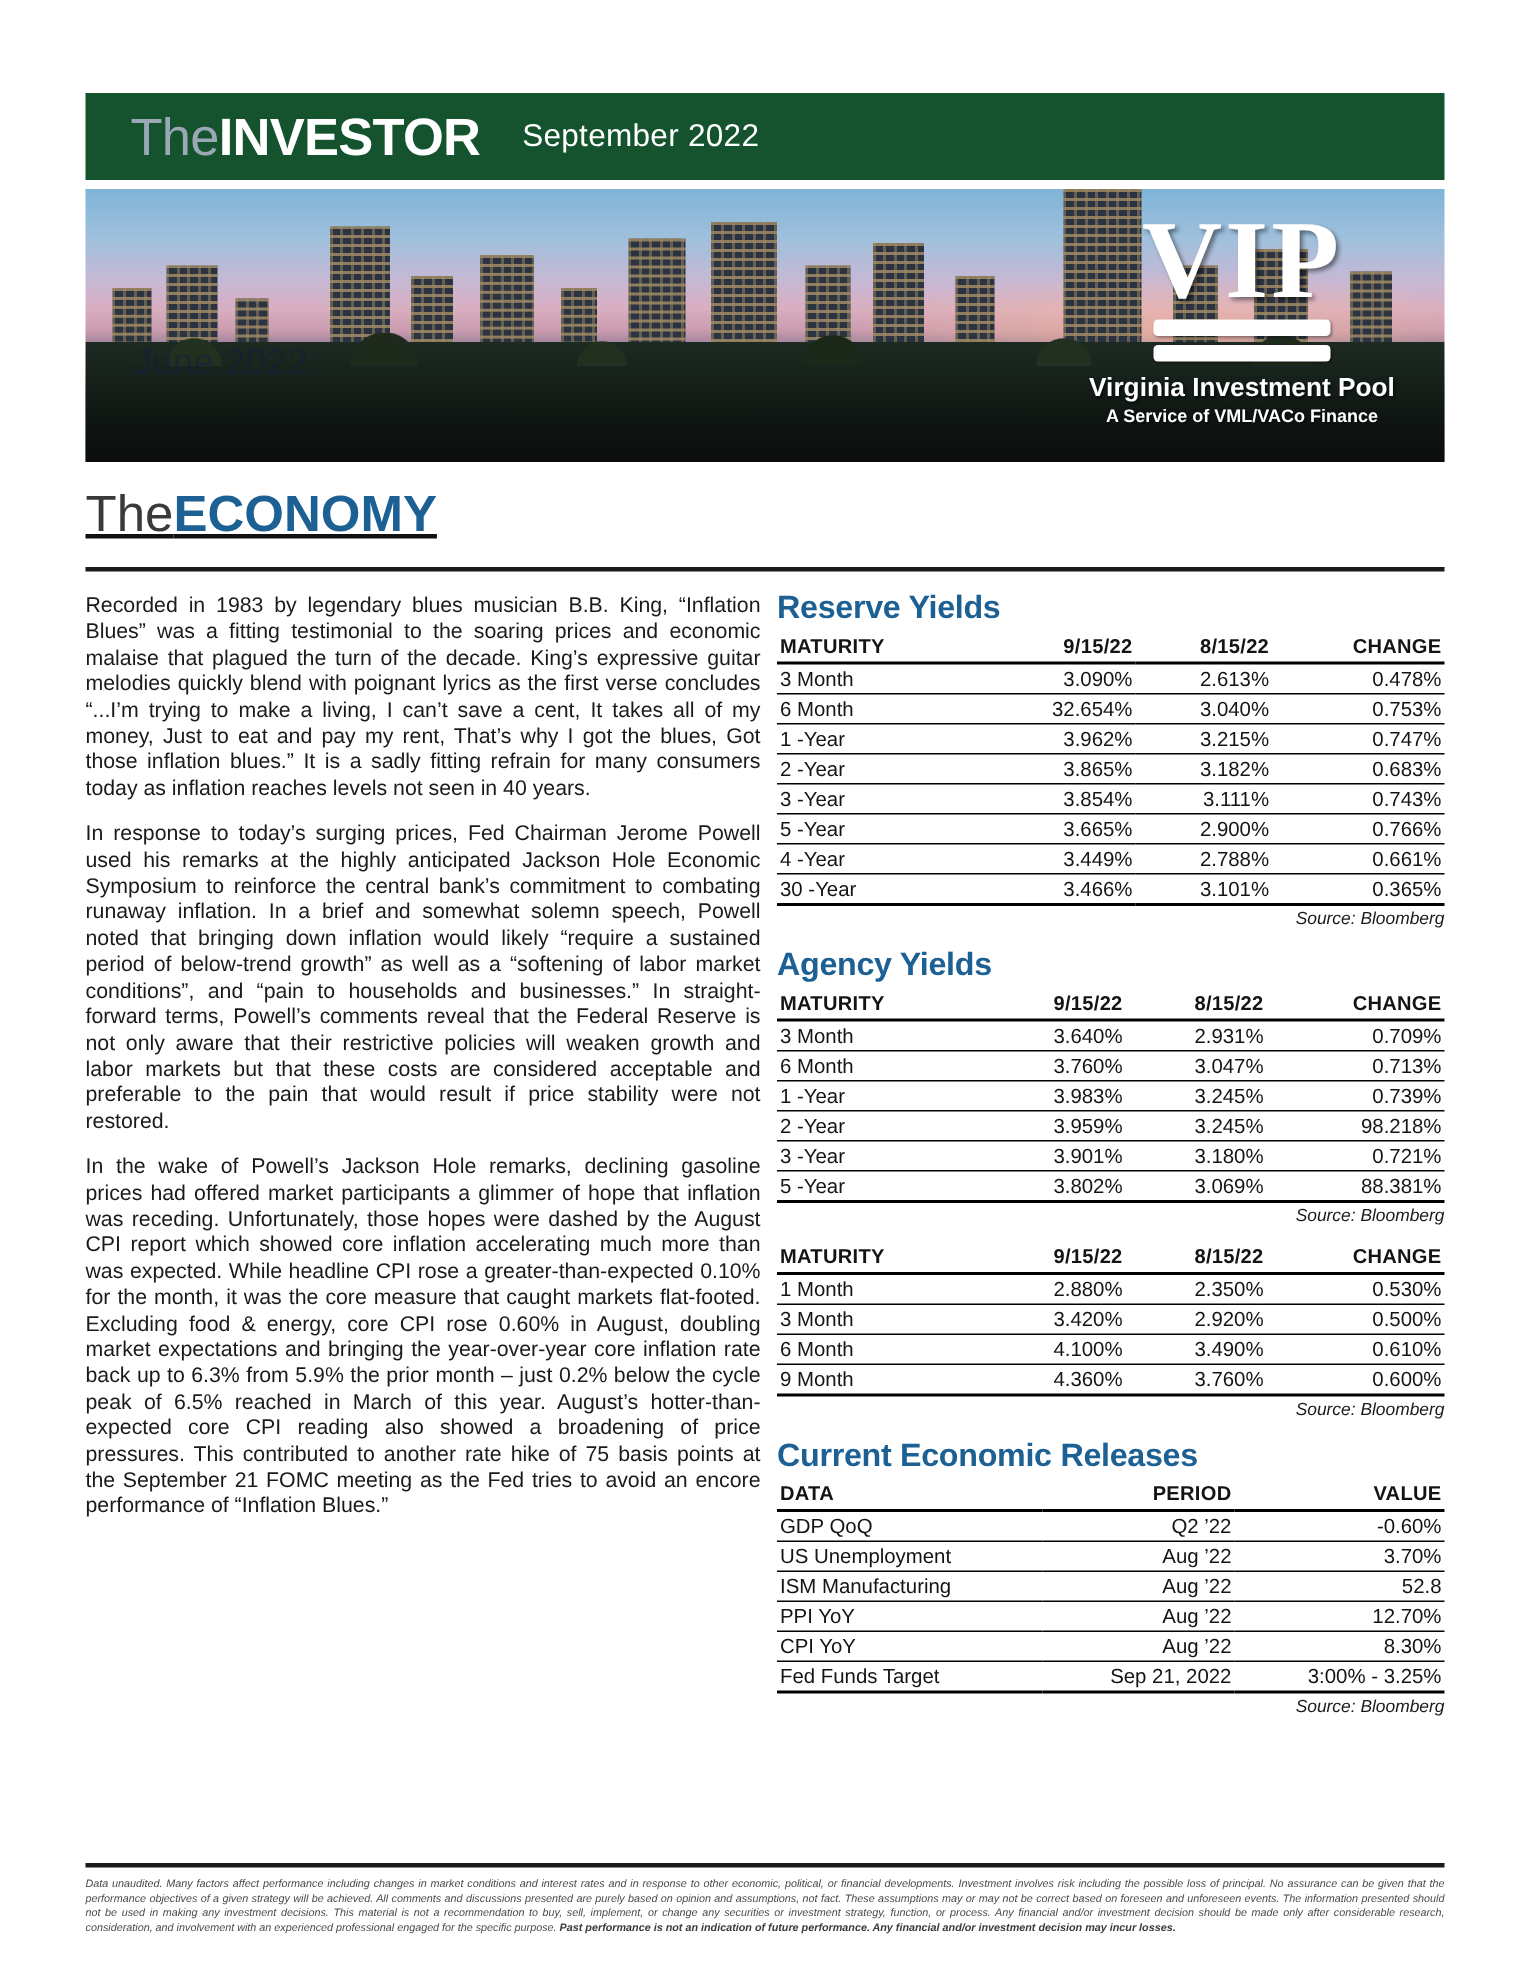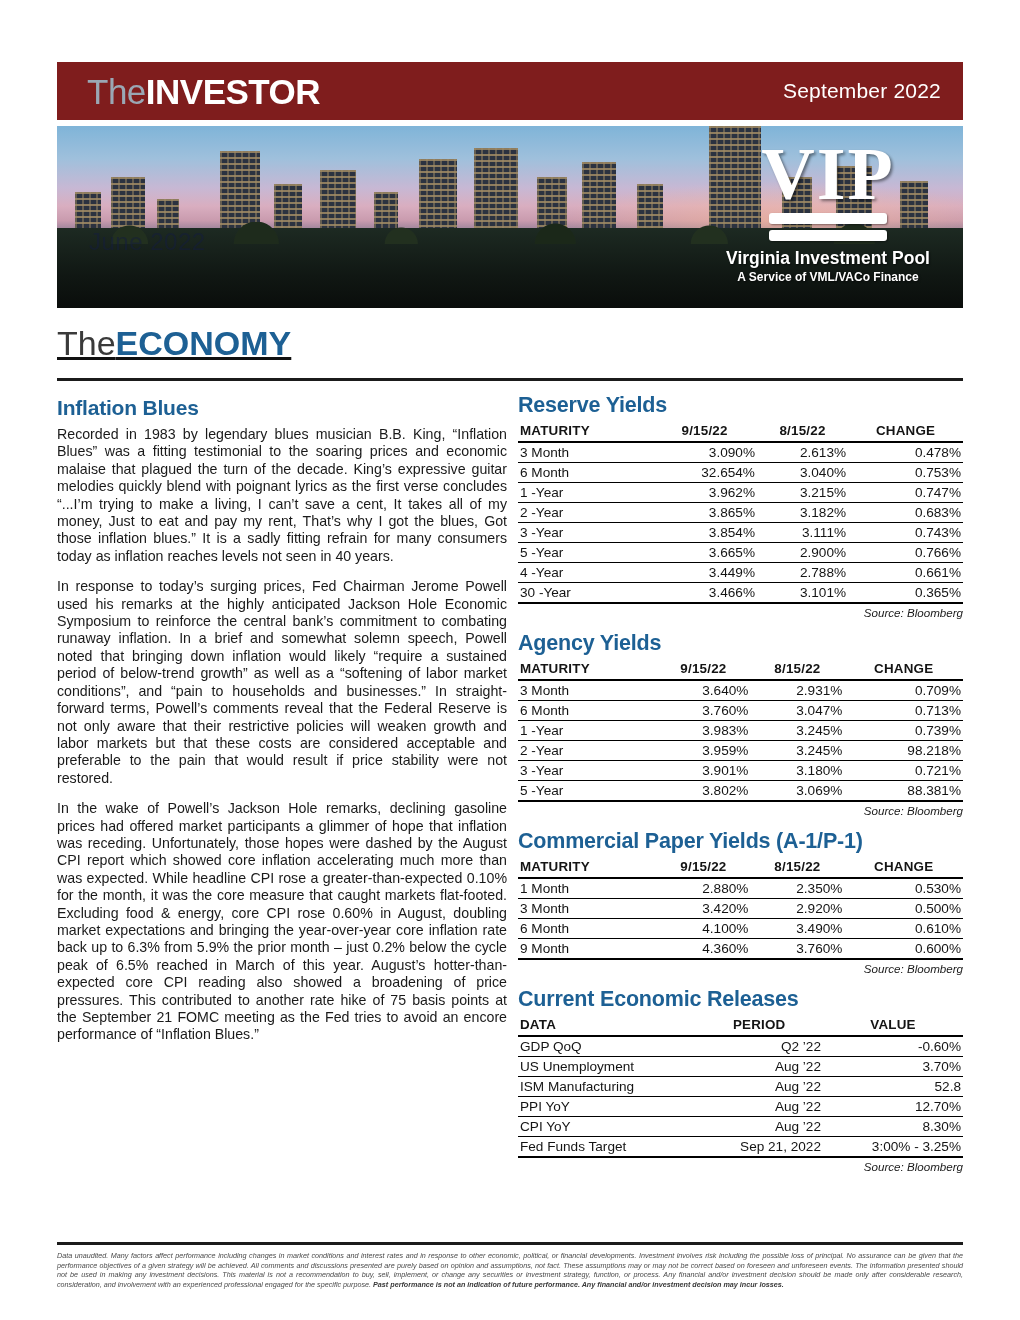--- a/index.html
+++ b/index.html
@@ -15,23 +15,22 @@
     overflow: hidden;
   }
 
   .page { position: relative; width: 1020px; height: 1320px; }
 
   
   .masthead {
     position: absolute;
     left: 57px; top: 62px;
     width: 906px; height: 58px;
-    background: #7f1d1d;
+    background: #14532d;
     display: flex; align-items: center;
-    justify-content: space-between;
     padding: 0 22px 0 30px;
   }
   .brand { font-size: 35px; font-weight: 700; letter-spacing: -0.5px; line-height: 1; }
   .brand .the { color: #9aa7b4; font-weight: 400; }
   .brand .investor { color: #ffffff; font-weight: 700; }
   .issue-date {
     color: #ffffff; font-size: 21px; font-weight: 400;
     letter-spacing: 0.2px;
     margin-left: 28px;
   }
@@ -145,20 +144,21 @@
 
   
   table.data {
     width: 100%; border-collapse: collapse;
     font-size: 13.6px; color: #141414;
   }
   table.data th {
     font-weight: 700; font-size: 13.4px; letter-spacing: .2px;
     padding: 1px 2px 3px 2px;
     border-bottom: 2.2px solid #000;
+    text-align: right;
   }
   table.data th.first { text-align: left; }
   table.data td {
     padding: 2px 2px 2px 2px;
     border-bottom: 1.3px solid #000;
     text-align: right;
   }
   table.data td.first { text-align: left; }
   table.data tr:last-child td { border-bottom: 2.2px solid #000; }
   .source {
@@ -224,21 +224,20 @@
       <div class="vip-sub">A Service of VML/VACo Finance</div>
     </div>
   </div>
 
   <div class="economy-title">
     <span class="the">The</span><span class="economy">ECONOMY</span>
   </div>
   <div class="rule-main"></div>
 
   <div class="col-left">
-    <h2 class="head-blue">Inflation Blues</h2>
     <p class="body">Recorded in 1983 by legendary blues musician B.B. King, “Inflation Blues” was a fitting testimonial to the soaring prices and economic malaise that plagued the turn of the decade. King’s expressive guitar melodies quickly blend with poignant lyrics as the first verse concludes “...I’m trying to make a living, I can’t save a cent, It takes all of my money, Just to eat and pay my rent, That’s why I got the blues, Got those inflation blues.” It is a sadly fitting refrain for many consumers today as inflation reaches levels not seen in 40 years.</p>
     <p class="body">In response to today’s surging prices, Fed Chairman Jerome Powell used his remarks at the highly anticipated Jackson Hole Economic Symposium to reinforce the central bank’s commitment to combating runaway inflation. In a brief and somewhat solemn speech, Powell noted that bringing down inflation would likely “require a sustained period of below-trend growth” as well as a “softening of labor market conditions”, and “pain to households and businesses.” In straight-forward terms, Powell’s comments reveal that the Federal Reserve is not only aware that their restrictive policies will weaken growth and labor markets but that these costs are considered acceptable and preferable to the pain that would result if price stability were not restored.</p>
     <p class="body">In the wake of Powell’s Jackson Hole remarks, declining gasoline prices had offered market participants a glimmer of hope that inflation was receding.  Unfortunately, those hopes were dashed by the August CPI report which showed core inflation accelerating much more than was expected.  While headline CPI rose a greater-than-expected 0.10% for the month, it was the core measure that caught markets flat-footed. Excluding food &amp; energy, core CPI rose 0.60% in August, doubling market expectations and bringing the year-over-year core inflation rate back up to 6.3% from 5.9% the prior month – just 0.2% below the cycle peak of 6.5% reached in March of this year. August’s hotter-than-expected core CPI reading also showed a broadening of price pressures. This contributed to another rate hike of 75 basis points at the September 21 FOMC meeting as the Fed tries to avoid an encore performance of “Inflation Blues.”</p>
   </div>
 
   <div class="col-right">
 
     <h2 class="head-blue">Reserve Yields</h2>
     <table class="data">
       <thead>
@@ -346,21 +345,20 @@
           <tr>
             <td class="first">5 -Year</td>
             <td>3.802%</td>
             <td>3.069%</td>
             <td>88.381%</td>
           </tr>
         </tbody>
     </table>
     <div class="source">Source: Bloomberg</div>
 
-    <h2 class="head-blue">Commercial Paper Yields (A-1/P-1)</h2>
     <table class="data">
       <thead>
         <tr>
           <th class="first">MATURITY</th>
           <th>9/15/22</th>
           <th>8/15/22</th>
           <th>CHANGE</th>
         </tr>
       </thead>
       <tbody>

